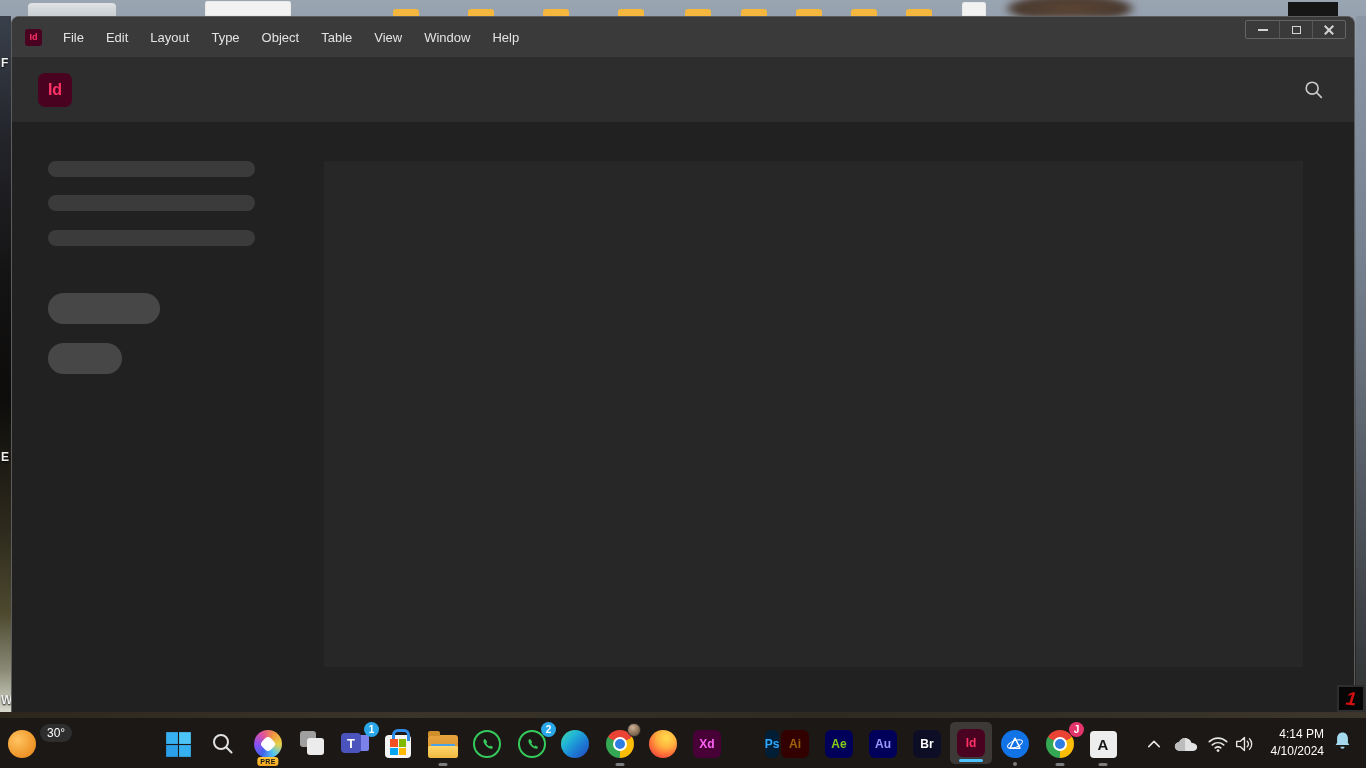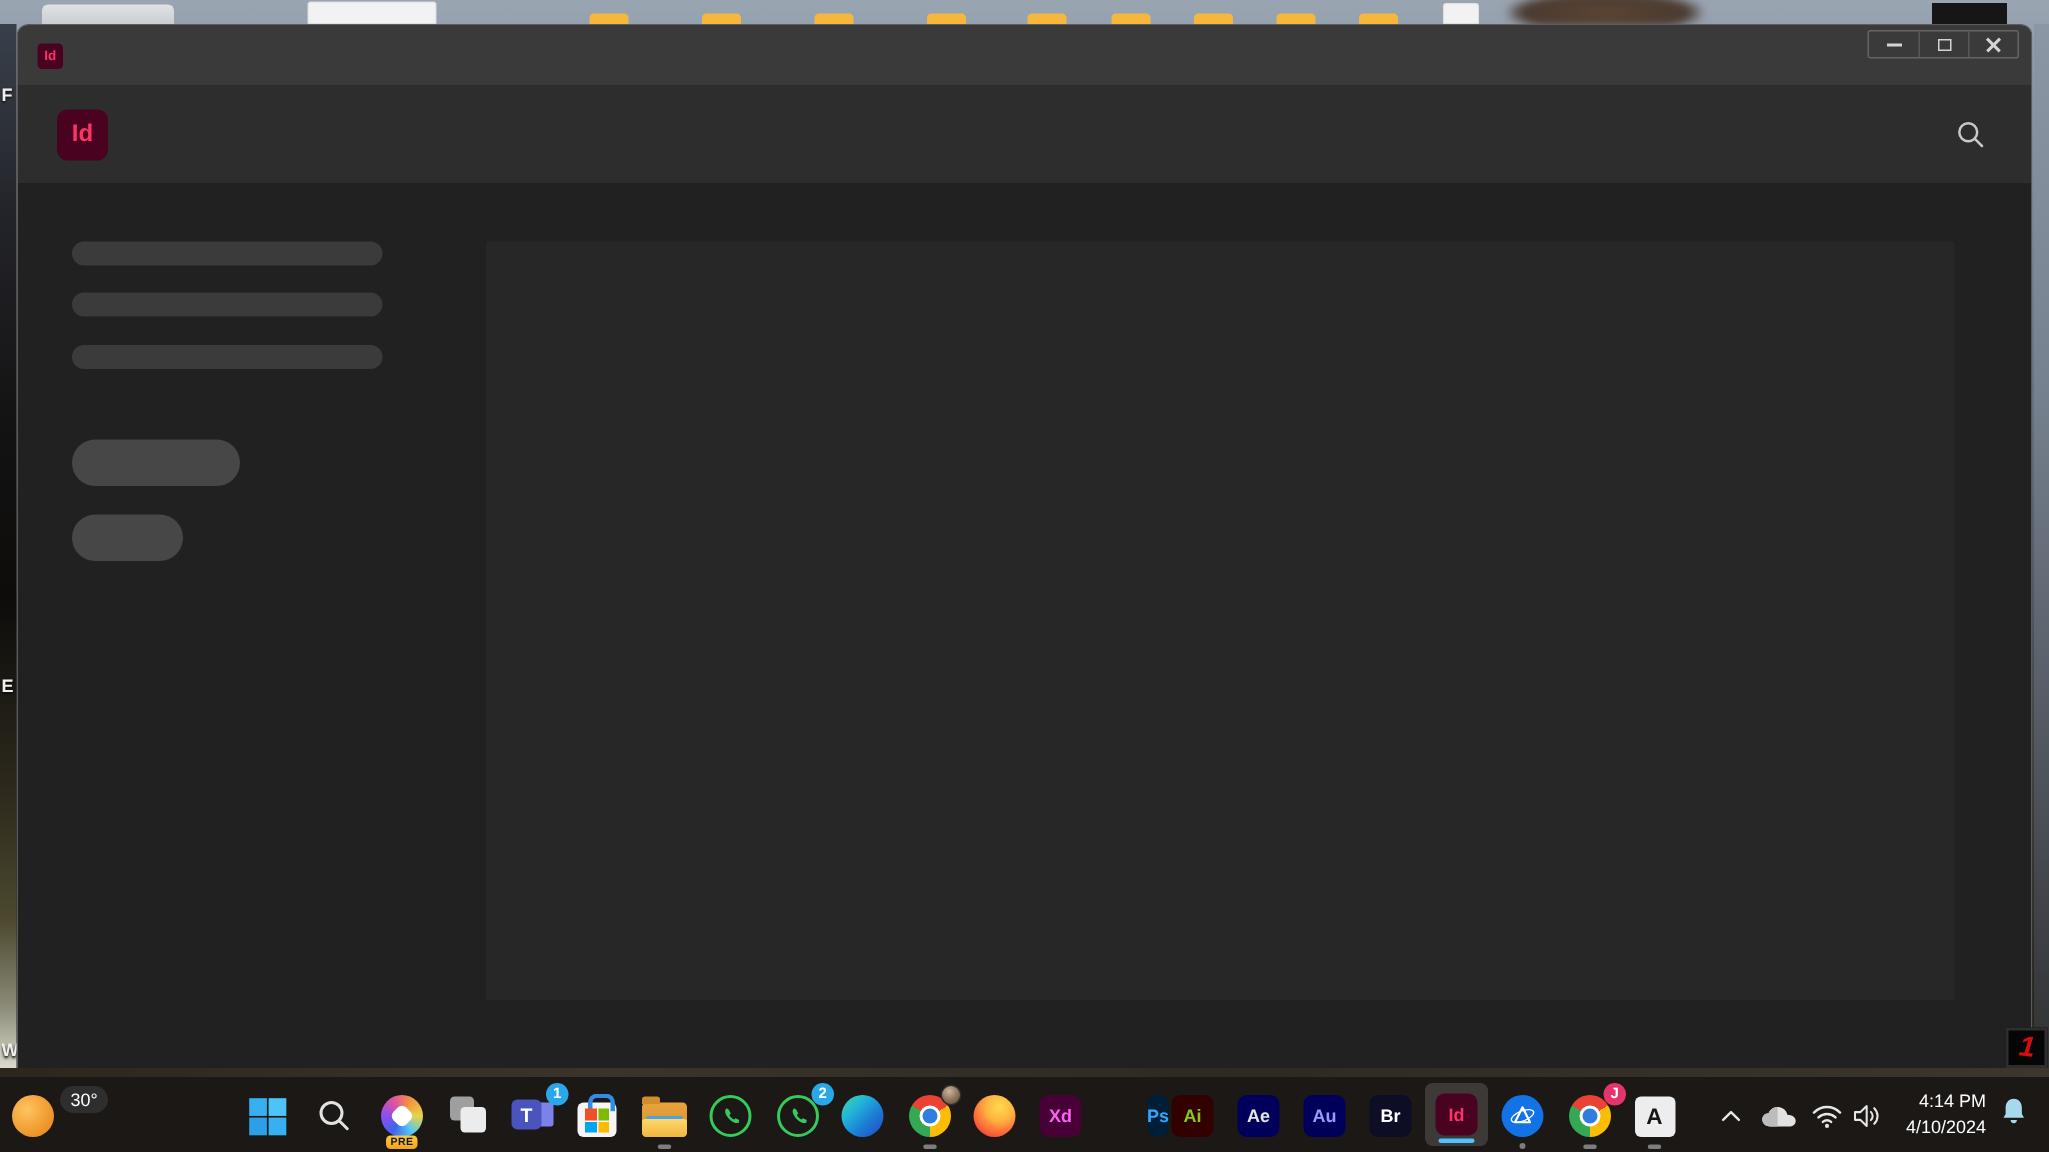--- a/index.html
+++ b/index.html
@@ -151,20 +151,31 @@
 <div id="bottom-sliver"></div>
 
 <span class="edge-letter" style="top:56px;">F</span>
 <span class="edge-letter" style="top:450px;">E</span>
 <span class="edge-letter" style="top:693px;">W</span>
 
 <div id="app-window">
 
   <div id="titlebar">
     <div id="titlebar-logo" style="background-color: rgb(73, 2, 31); color: rgb(255, 51, 102);">Id</div>
+    <div id="menubar">
+      <span class="menu-item">File</span>
+      <span class="menu-item">Edit</span>
+      <span class="menu-item">Layout</span>
+      <span class="menu-item">Type</span>
+      <span class="menu-item">Object</span>
+      <span class="menu-item">Table</span>
+      <span class="menu-item">View</span>
+      <span class="menu-item">Window</span>
+      <span class="menu-item">Help</span>
+    </div>
     <div id="window-controls">
       <div class="ctrl">
           <span class="min-glyph"></span>
         </div>
       <div class="ctrl">
           <span class="max-glyph"></span>
         </div>
       <div class="ctrl">
           <span class="close-glyph"></span>
         </div>
@@ -289,24 +300,24 @@
   <div class="circle28 firefox"></div>
 </div>
 
 <div class="tb-icon" style="left:690px;">
   <div class="adobe-tile" style="background-color: rgb(71, 1, 55); color: rgb(255, 97, 246);">Xd</div>
 </div>
 <div class="tb-icon" style="left:734px;">
   <div class="adobe-tile" style="background-color: rgb(0, 30, 54); color: rgb(49, 168, 255); margin-left: 42px;">Ps</div>
 </div>
 <div class="tb-icon" style="left:778px;">
-  <div class="adobe-tile" style="background-color: rgb(51, 0, 0); color: #84cc16; text-align: right;">Ai</div>
+  <div class="adobe-tile" style="background-color: rgb(51, 0, 0); color: #a16207; text-align: right;">Ai</div>
 </div>
 <div class="tb-icon" style="left:822px;">
-  <div class="adobe-tile" style="background-color: rgb(0, 0, 91); color: #e5e5e5;">Ae</div>
+  <div class="adobe-tile" style="background-color: rgb(0, 0, 91); color: #84cc16;">Ae</div>
 </div>
 <div class="tb-icon" style="left:866px;">
   <div class="adobe-tile" style="background-color: rgb(0, 0, 91); color: rgb(153, 153, 255);">Au</div>
 </div>
 <div class="tb-icon" style="left:910px;">
   <div class="adobe-tile" style="background-color: rgb(13, 13, 38); color: rgb(255, 255, 255); text-align: right;">Br</div>
 </div>
 
 <div class="active-wrap" style="left:950px;">
   <div class="adobe-tile" style="background-color: rgb(73, 2, 31); color: rgb(255, 51, 102);">Id</div>

